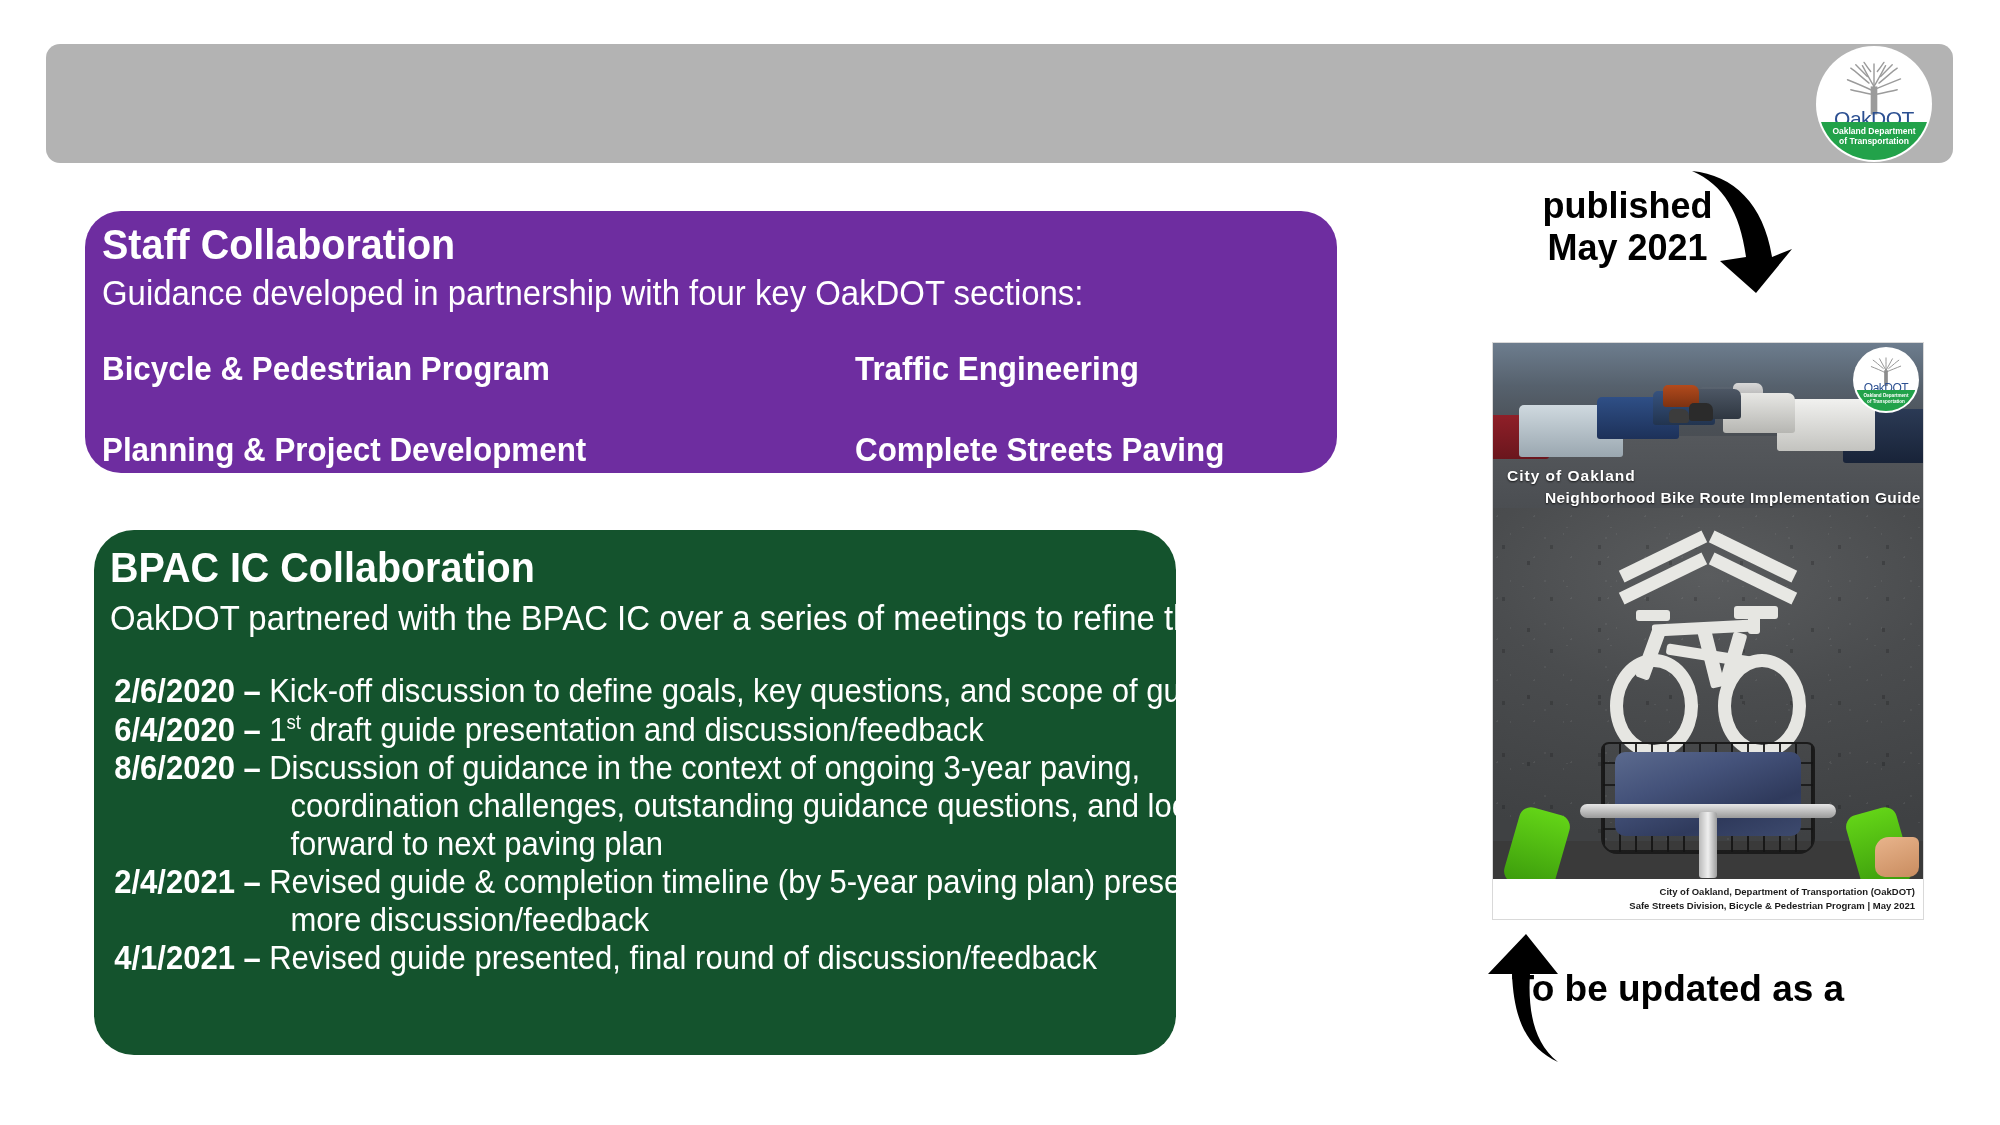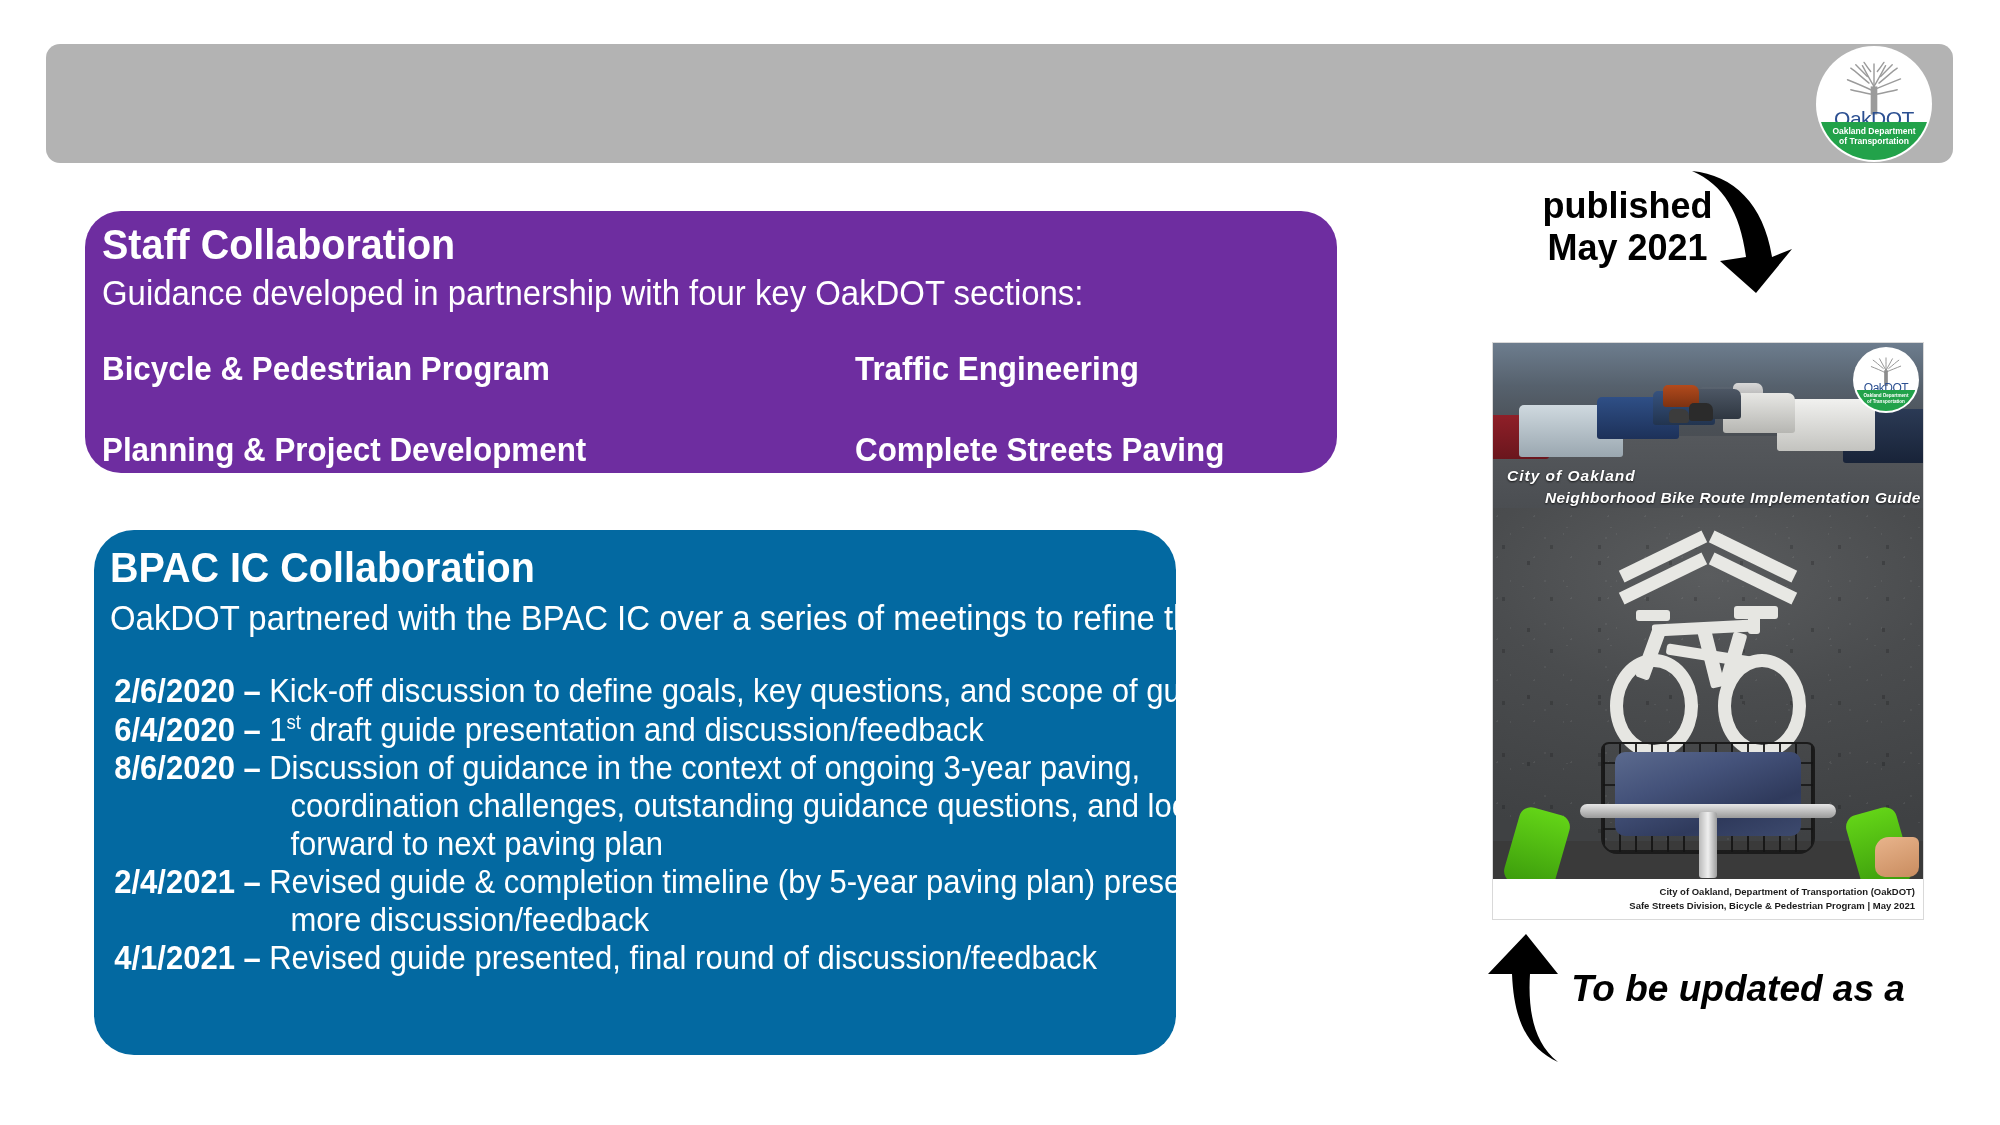--- a/index.html
+++ b/index.html
@@ -140,21 +140,21 @@
   .sect-r2c1 { left: 17px;  top: 220px; }
   .sect-r2c2 { left: 770px; top: 220px; }
 
   
   .blue-box {
     position: absolute;
     left: 94px;
     top: 530px;
     width: 1082px;
     height: 525px;
-    background: #0369a1;
+    background: #14532d;
     border-radius: 40px;
   }
   .blue-title {
     position: absolute;
     left: 16px;
     top: 14px;
     color: #ffffff;
     font-size: 42px;
     font-weight: bold;
     font-stretch: condensed;
@@ -225,25 +225,24 @@
     text-align: center;
     line-height: 1.16;
   }
   .anno-top {
     left: 1490px;
     top: 185px;
     width: 275px;
     font-size: 36px;
   }
   .anno-bottom {
-    left: 1480px;
+    left: 1420px;
     top: 968px;
     width: 516px;
     font-size: 37px;
-    font-style: italic;
   }
 
   .arrow-down {
     position: absolute;
     left: 1686px;
     top: 165px;
     width: 150px;
     height: 130px;
   }
   .arrow-up {
@@ -330,21 +329,20 @@
     background: #e6e6e2;
   }
   .cover-titleblock {
     position: absolute;
     left: 14px;
     top: 122px;
     color: #ffffff;
     font-weight: bold;
     line-height: 1.45;
     text-shadow: 0 1px 2px rgba(0,0,0,.75);
-    font-style: italic;
   }
   .cover-t1 { font-size: 15.5px; letter-spacing: 1px; }
   .cover-t2 { font-size: 15.5px; letter-spacing: .4px; margin-left: 38px; }
   .cover-logo {
     position: absolute;
     right: 6px;
     top: 6px;
     width: 62px;
     height: 62px;
   }

